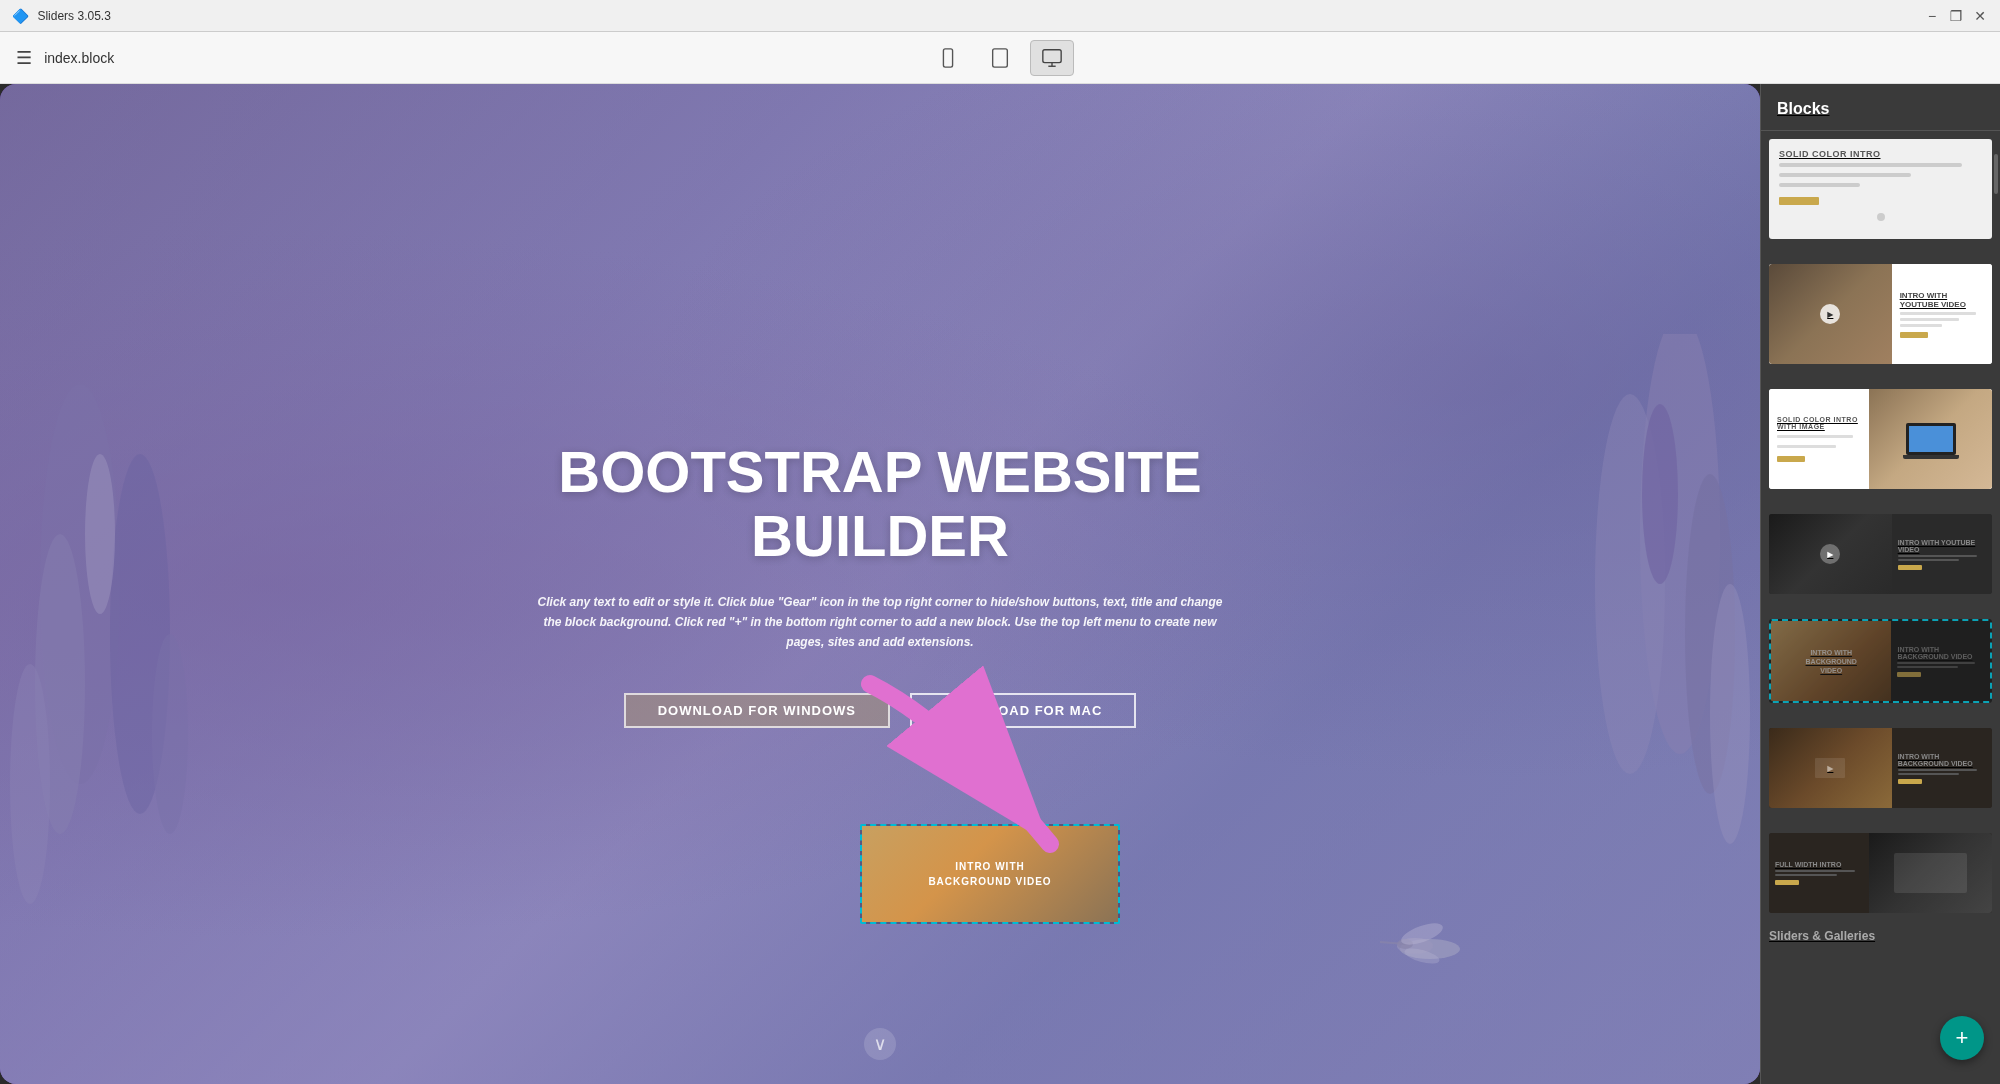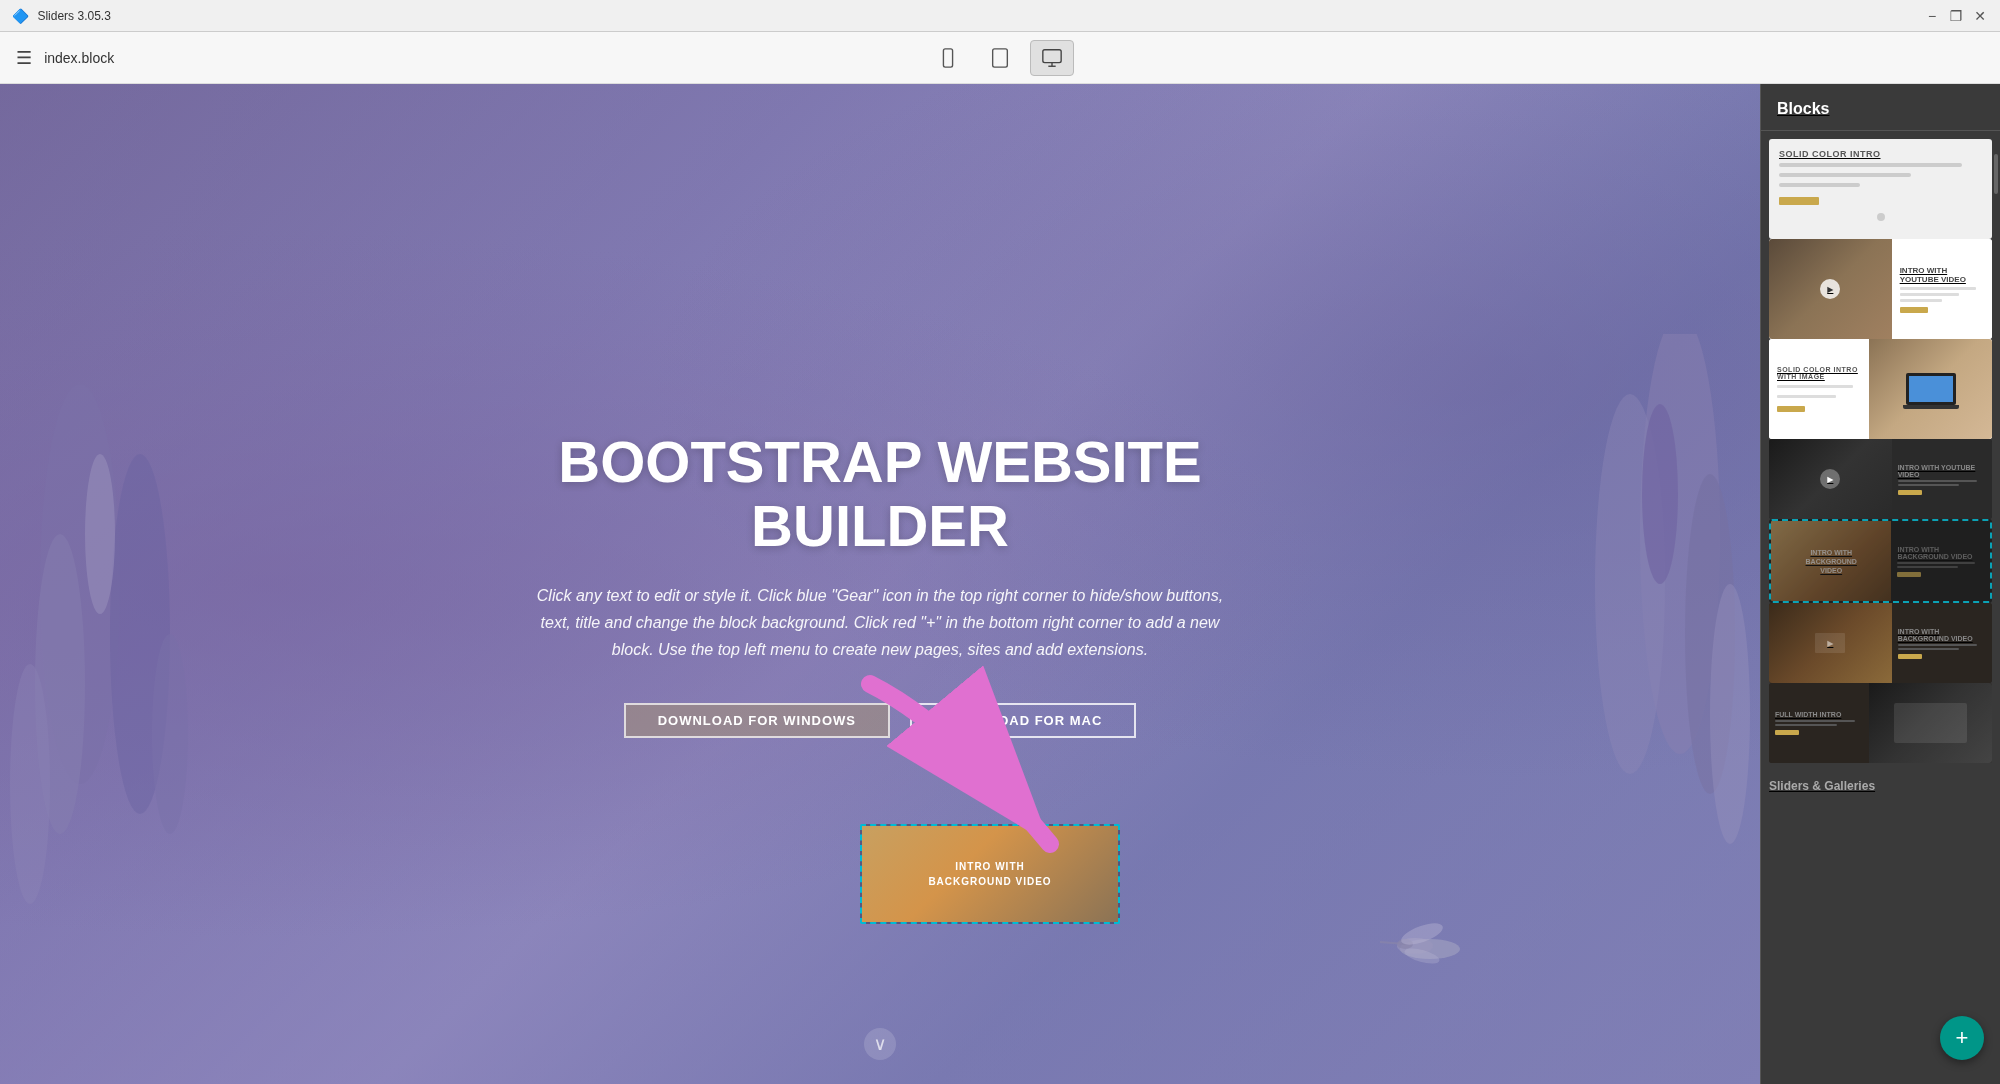--- a/index.html
+++ b/index.html
@@ -87,20 +87,21 @@
       flex: 1;
       overflow: hidden;
     }
 
     
     .canvas {
       flex: 1;
       position: relative;
       overflow: hidden;
       background: #4c1d95;
+      border-radius: 16px;
     }
 
     
     .hero {
       width: 100%;
       height: 100%;
       background: linear-gradient(135deg, #7b6fa0 0%, #8b85bb 30%, #9e9bcc 50%, #7a84b8 70%, #8890c0 100%);
       position: relative;
       display: flex;
       flex-direction: column;
@@ -127,25 +128,26 @@
     }
     .hero-title {
       font-size: 58px;
       font-weight: 900;
       color: #fff;
       line-height: 1.1;
       margin-bottom: 24px;
       text-shadow: 0 2px 8px rgba(0,0,0,0.2);
     }
     .hero-subtitle {
-      font-size: 16px;
+      font-size: 12px;
       color: rgba(255,255,255,0.92);
       line-height: 1.7;
       margin-bottom: 40px;
       font-style: italic;
+      font-weight: bold;
     }
     .hero-buttons {
       display: flex;
       gap: 20px;
       justify-content: center;
     }
     .hero-btn {
       padding: 8px 32px;
       font-size: 13px;
       font-weight: 700;
@@ -230,21 +232,21 @@
 
     
     .blocks-panel::-webkit-scrollbar { width: 6px; }
     .blocks-panel::-webkit-scrollbar-track { background: #3a3a3a; }
     .blocks-panel::-webkit-scrollbar-thumb { background: #666; border-radius: 3px; }
 
     .blocks-list {
       padding: 8px;
       display: flex;
       flex-direction: column;
-      gap: 0;
+      gap: 25px;
     }
 
     .block-item {
       background: #f5f5f5;
       border-radius: 3px;
       overflow: hidden;
       cursor: pointer;
       position: relative;
     }
 

